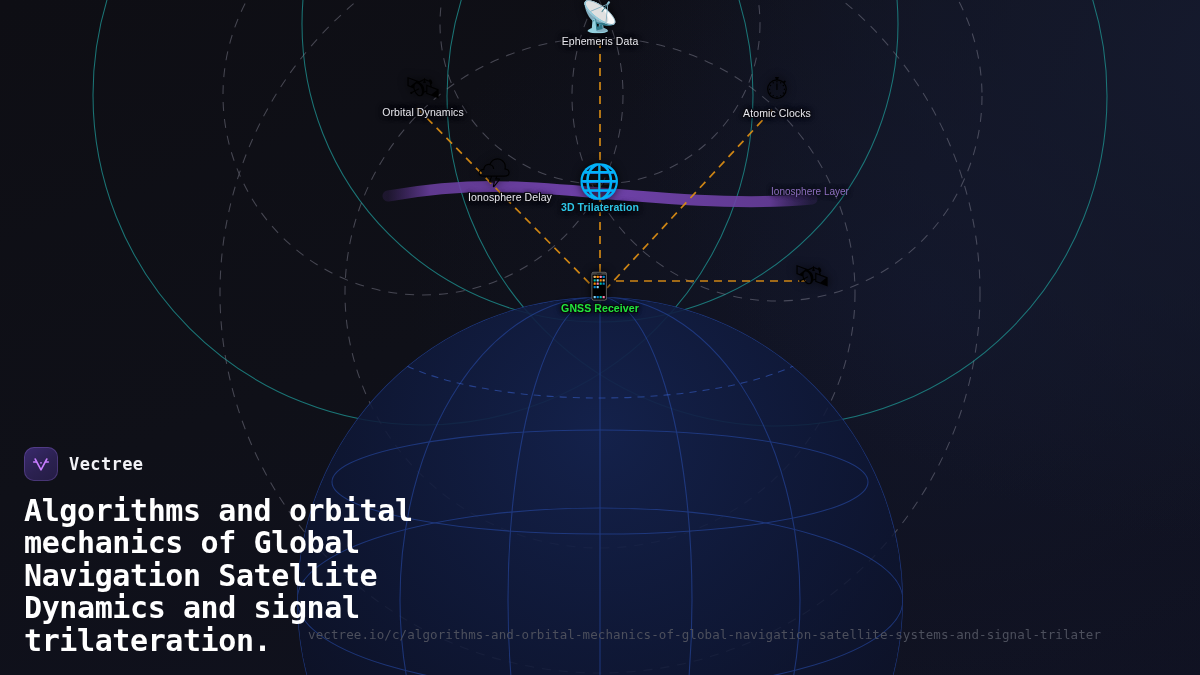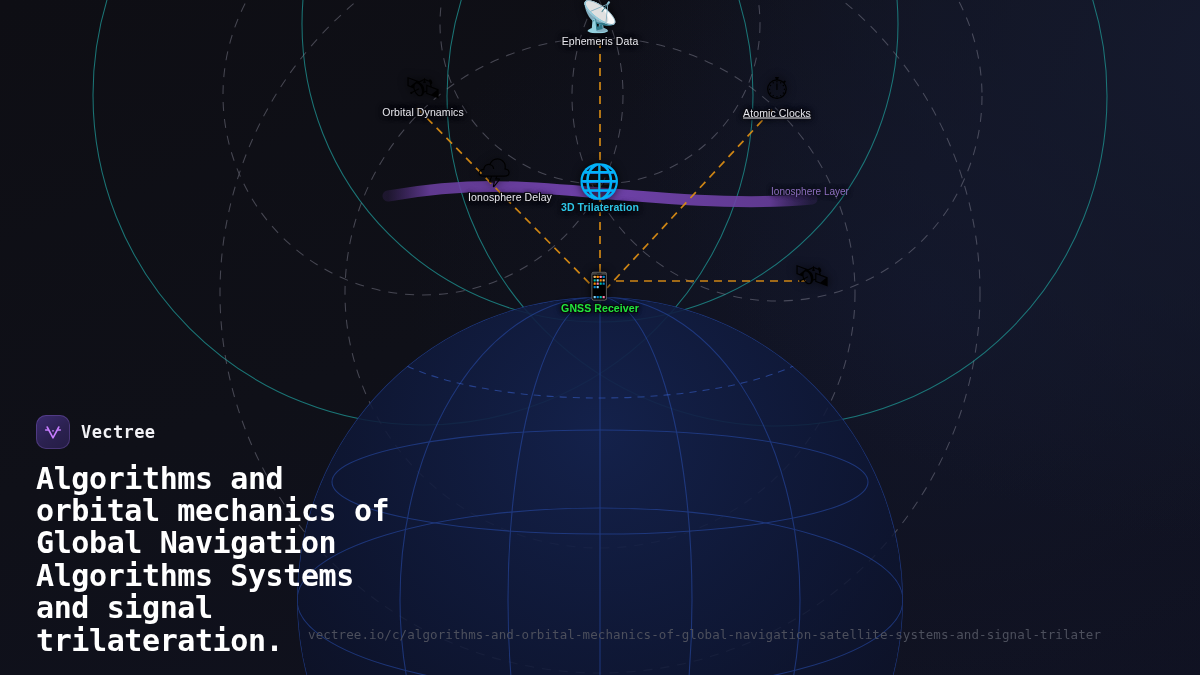--- a/index.html
+++ b/index.html
@@ -55,21 +55,21 @@
     color:#8e6fc0;
     white-space:nowrap;
     text-shadow:0 0 5px #0e0e14, 0 0 5px #0e0e14;
   }
 
   
   #overlay {
     position:absolute;
     left:0; bottom:0;
     width:420px;
-    padding:0 0 18px 36px;
+    padding:0 0 18px 24px;
     z-index:40;
   }
   #brandrow { display:flex; align-items:center; gap:11px; margin-bottom:14px; }
   #logo {
     width:34px; height:34px; border-radius:10px;
     background:linear-gradient(145deg,#3a2a6e 0%, #2b2150 55%, #241c44 100%);
     box-shadow:inset 0 0 0 1px rgba(150,110,220,0.30);
     display:flex; align-items:center; justify-content:center;
     flex:0 0 auto;
   }
@@ -164,21 +164,21 @@
       <div class="node n-ephemeris" style="left: 600px; top: 24px;">
         <span class="glyph">📡</span>
         <span class="lbl" style="color: rgb(232, 232, 238);">Ephemeris Data</span>
       </div>
       <div class="node n-orbital" style="left: 423px; top: 95px;">
         <span class="glyph">🛰</span>
         <span class="lbl" style="color: rgb(232, 232, 238);">Orbital Dynamics</span>
       </div>
       <div class="node n-clocks" style="left: 777px; top: 96px;">
         <span class="glyph">⏱</span>
-        <span class="lbl" style="color: rgb(232, 232, 238); text-decoration: underline;">Atomic Clocks</span>
+        <span class="lbl" style="color: rgb(232, 232, 238);">Atomic Clocks</span>
       </div>
       <div class="node n-ionodelay" style="left: 494px; top: 180px;">
         <span class="glyph">🌩</span>
         <span class="lbl" style="color: rgb(232, 232, 238); margin-left: 32px;">Ionosphere Delay</span>
       </div>
       <div class="node n-trilat" style="left: 600px; top: 188px;">
         <span class="glyph">🌐</span>
         <span class="lbl" style="color: rgb(46, 199, 232);">3D Trilateration</span>
       </div>
       <div class="node n-sat2" style="left: 812px; top: 276px;">
@@ -196,18 +196,18 @@
       <div id="logo">
         <svg width="20" height="20" viewBox="0 0 24 24" fill="none" stroke="#c77dff" stroke-width="1.9" stroke-linecap="round" stroke-linejoin="round" aria-hidden="true">
           <path d="M5 6 L12 19 L19 6"></path>
           <path d="M3.2 9.5 L6.4 9.5"></path>
           <path d="M17.6 9.5 L20.8 9.5"></path>
           <circle cx="12" cy="10.5" r="1.05" fill="#c77dff" stroke="none"></circle>
         </svg>
       </div>
       <div id="brandname">Vectree</div>
     </div>
-    <h1 id="headline">Algorithms and orbital mechanics of Global Navigation Algorithms Systems and signal trilateration.</h1>
+    <h1 id="headline">Algorithms and orbital mechanics of Global Navigation Satellite Dynamics and signal trilateration.</h1>
   </div>
 
   <div id="urlbar">vectree.io/c/algorithms-and-orbital-mechanics-of-global-navigation-satellite-systems-and-signal-trilater</div>
 
 </div>
 
 </body></html>

